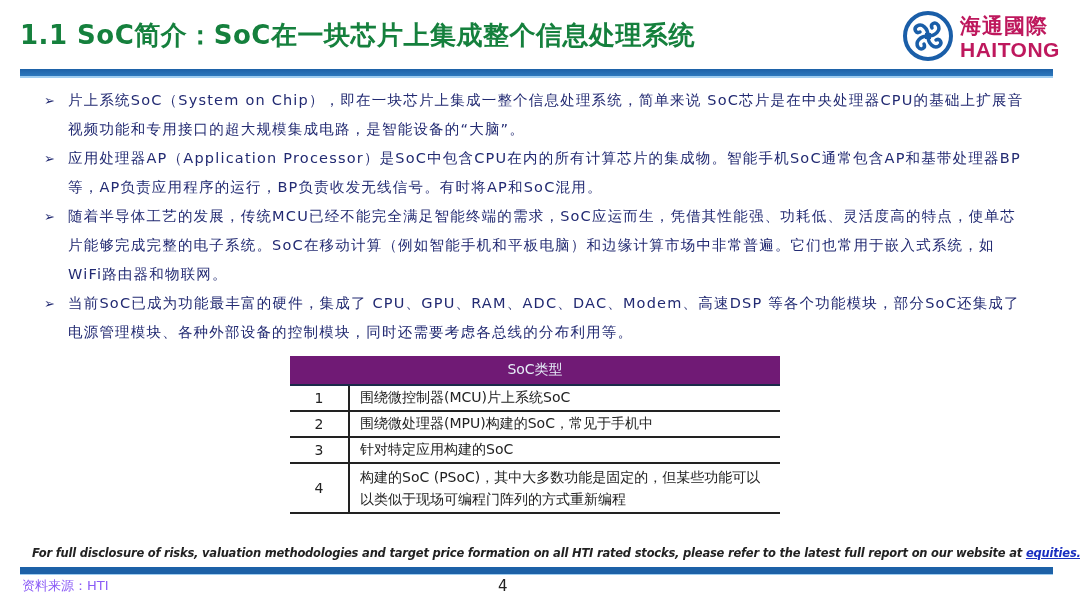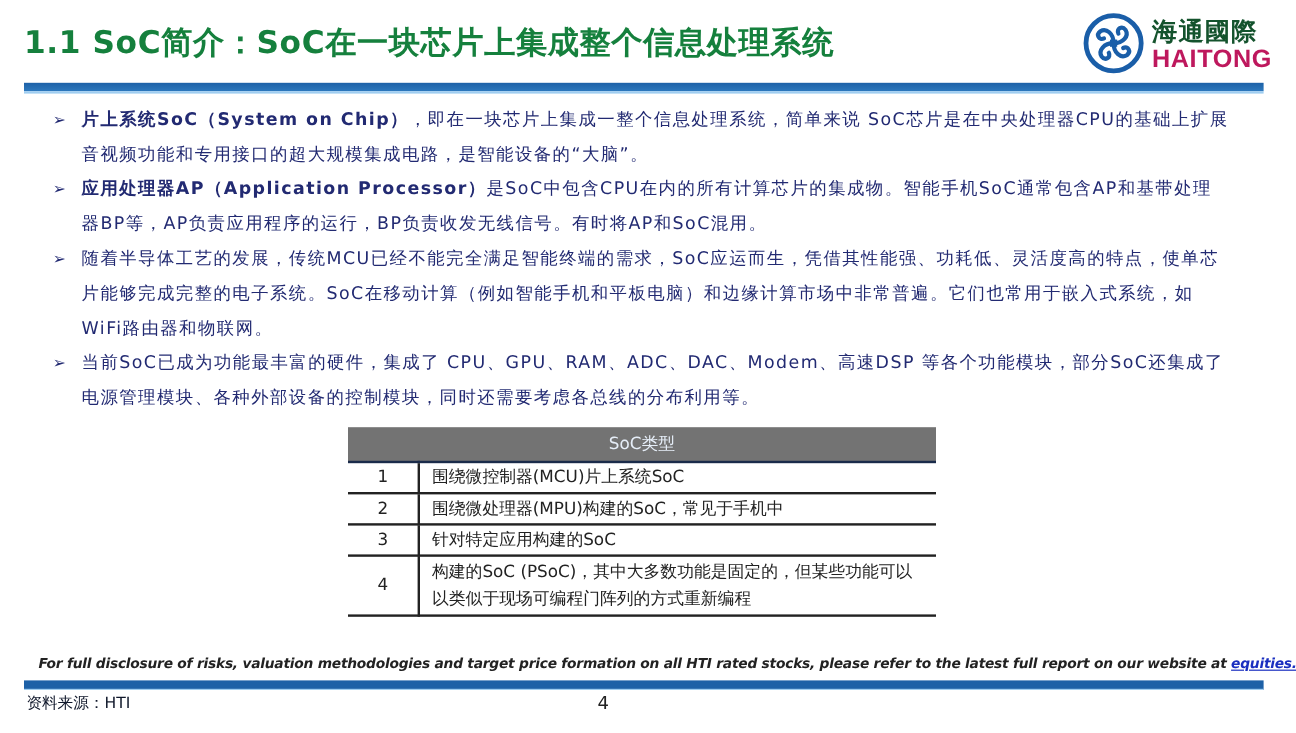--- a/index.html
+++ b/index.html
@@ -6,37 +6,37 @@
   body {
     width:1080px; height:611px; background:#ffffff; position:relative; overflow:hidden;
     font-family: "DejaVu Sans", "Liberation Sans", sans-serif; color:#1f2a6b;
   }
   .title {
     position:absolute; left:20px; top:18px; font-size:26px; font-weight:bold; color:#15803d;
     letter-spacing:0.5px; white-space:nowrap;
   }
   .logo { position:absolute; left:902px; top:8px; width:160px; height:56px; }
   .logo-mark { position:absolute; left:0; top:2px; width:52px; height:52px; }
-  .logo-cn { position:absolute; left:58px; top:4px; font-size:21px; color:#14532d; font-weight:bold; letter-spacing:1px; white-space:nowrap; }
+  .logo-cn { position:absolute; left:58px; top:4px; font-size:21px; color:#be185d; font-weight:bold; letter-spacing:1px; white-space:nowrap; }
   .logo-en { position:absolute; left:58px; top:30px; font-size:21px; color:#be185d; font-weight:bold; letter-spacing:0.5px; font-family:"Liberation Sans", sans-serif; }
   .topbar { position:absolute; left:20px; top:69px; width:1033px; height:7px;
     background:linear-gradient(#1d61a7, #2d78bd); border-bottom:2px solid #9fcdf0; }
   .bullets { position:absolute; left:44px; top:86px; width:980px; }
   .bullet { position:relative; padding-left:24px; font-size:14.5px; line-height:29px; color:#222a72; letter-spacing:1.2px; }
   .arrow { position:absolute; left:0; top:0; font-size:13px; color:#222a72; }
-  .b { font-weight:bold; }
+  .b { font-weight:normal; }
   .soc-table { position:absolute; left:290px; top:356px; width:490px; border-collapse:collapse; font-size:14px; color:#222; }
-  .soc-table th { background:#737373; color:#e6eef8; font-weight:normal; height:26px; border-bottom:2px solid #1a2b4a; font-size:14px; }
+  .soc-table th { background:#701a75; color:#e6eef8; font-weight:normal; height:26px; border-bottom:2px solid #1a2b4a; font-size:14px; }
   .soc-table td { border-bottom:2px solid #222; padding:0 10px; height:24px; }
   .soc-table td.num { width:38px; text-align:center; border-right:2px solid #222; }
   .soc-table tr.tall td { height:48px; line-height:22px; }
   .disclosure { position:absolute; left:32px; top:546px; font-size:11.5px; font-style:italic; font-weight:bold; color:#222; white-space:nowrap; letter-spacing:-0.2px;}
   .disclosure a { color:#1a2fc0; text-decoration:underline; }
   .bottombar { position:absolute; left:20px; top:567px; width:1033px; height:7px; background:#1d61a7; border-bottom:1px solid #9fcdf0; }
-  .source { position:absolute; left:22px; top:577px; font-size:13px; color:#0f172a; }
+  .source { position:absolute; left:22px; top:577px; font-size:13px; color:#8b5cf6; }
   .pagenum { position:absolute; left:498px; top:577px; font-size:15px; color:#222; }
 </style>
 </head>
 <body>
 
 <div class="title">1.1 SoC简介：SoC在一块芯片上集成整个信息处理系统</div>
 
 <div class="logo">
   <svg class="logo-mark" viewBox="0 0 52 52">
     <circle cx="26" cy="26" r="23" fill="none" stroke="#1a5ea8" stroke-width="4"></circle>

